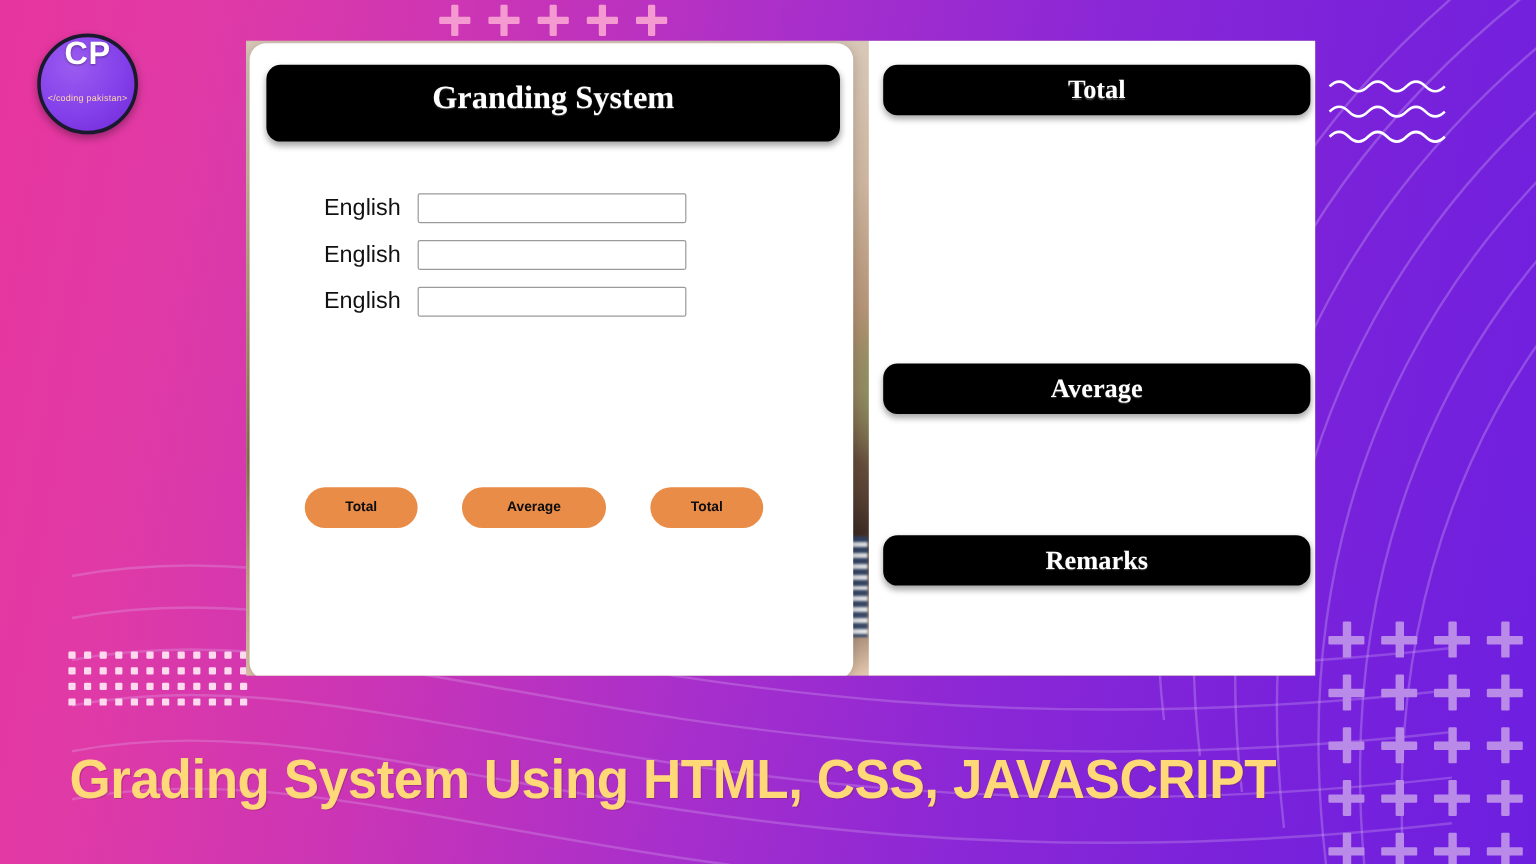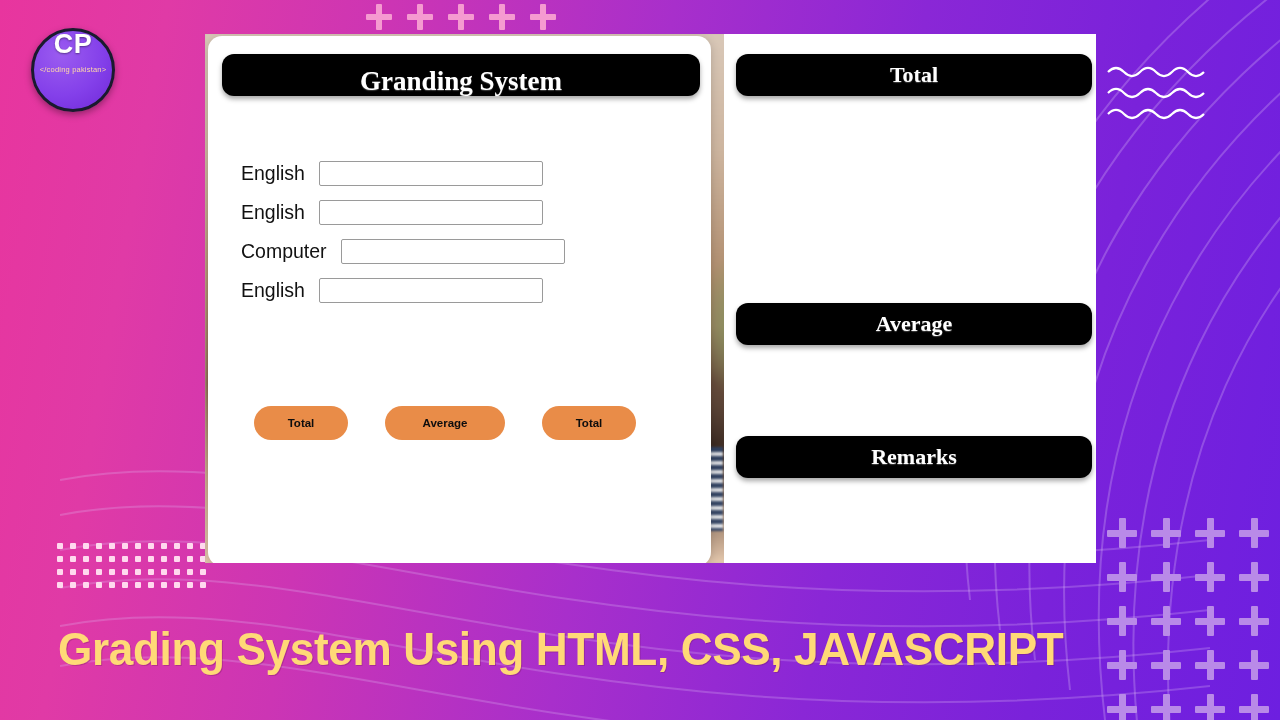--- a/index.html
+++ b/index.html
@@ -110,21 +110,21 @@
     display: flex; flex-direction: column;
     align-items: center; justify-content: flex-start;
     overflow: hidden;
   }
   .logo-cp {
     color: #fff; font-weight: bold; font-size: 27px;
     line-height: 1; letter-spacing: .5px;
     text-shadow: 0 1px 2px rgba(0,0,0,.4);
   }
   .logo-sub {
-    color: #ffd9a8; font-size: 7.5px; margin-top: 7px;
+    color: #ffd9a8; font-size: 7.5px; margin-top: 19px;
     letter-spacing: .2px; white-space: nowrap;
   }
 
   
   #screen {
     position: absolute;
     left: 205px; top: 34px;
     width: 891px; height: 529px;
     overflow: hidden;
     background: #cdbcae;
@@ -168,35 +168,35 @@
     font-family: "Liberation Serif", serif;
     font-weight: bold;
     text-align: center;
     border-radius: 12px;
     box-shadow: 0 3px 5px rgba(0,0,0,.35);
     text-shadow: 0 1px 1px rgba(255,255,255,.25);
   }
   .panel-left .title-bar {
     position: absolute;
     left: 14px; top: 18px;
-    width: 478px; height: 42px;
+    width: 478px; height: 64px;
     font-size: 27px;
     line-height: 54px;
   }
 
   .fields {
     position: absolute;
     left: 0; top: 125px;
     width: 100%;
   }
   .field-row {
     display: flex;
     align-items: center;
     margin-bottom: 14px;
-    padding-left: 33px;
+    padding-left: 62px;
   }
   .field-label {
     font-size: 19.5px;
     color: #111;
     text-align: right;
     white-space: nowrap;
   }
   .field-input {
     width: 224px;
     height: 25px;
@@ -240,21 +240,21 @@
   }
   .panel-right .res-bar {
     position: absolute;
     left: 12px;
     width: 356px; height: 42px;
     font-size: 22px;
     line-height: 42px;
   }
   .res-total   { top: 20px; }
   .res-average { top: 269px; }
-  .res-remarks { top: 402px; }
+  .res-remarks { top: 412px; }
 
   
   .caption {
     position: absolute;
     left: 58px;
     top: 622px;
     width: 1180px;
     color: #ffd977;
     font-size: 46px;
     font-weight: bold;
@@ -407,24 +407,20 @@
           <span class="field-label">English</span>
           <input class="field-input" type="text" value="" style="">
         </div>
 
 
         <div class="field-row">
           <span class="field-label">English</span>
           <input class="field-input" type="text" value="" style="">
         </div>
 
-        <div class="field-row">
-          <span class="field-label">Computer</span>
-          <input class="field-input" type="text" value="" style="">
-        </div>
 
         <div class="field-row">
           <span class="field-label">English</span>
           <input class="field-input" type="text" value="" style="">
         </div>
 
       </div>
 
       <div class="btn-row">
         <button class="pill-btn">Total</button>

